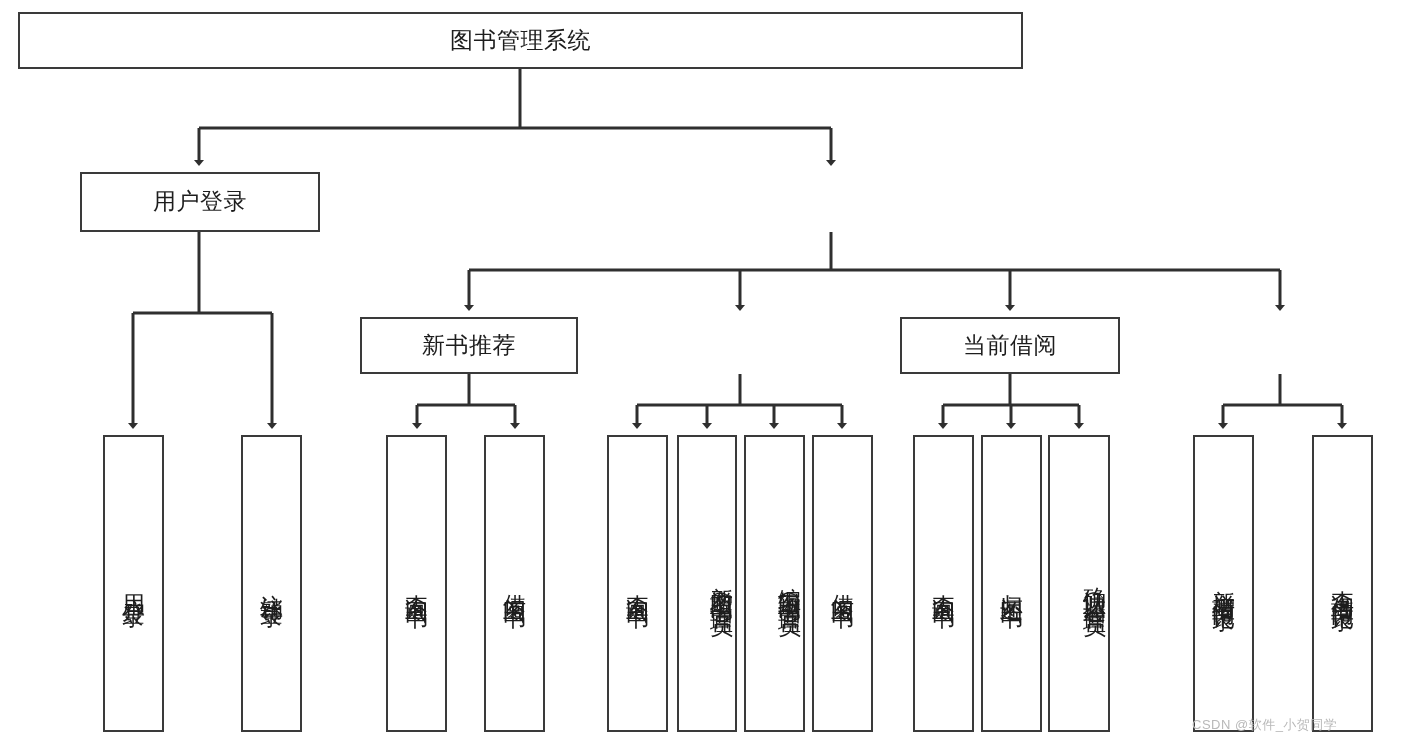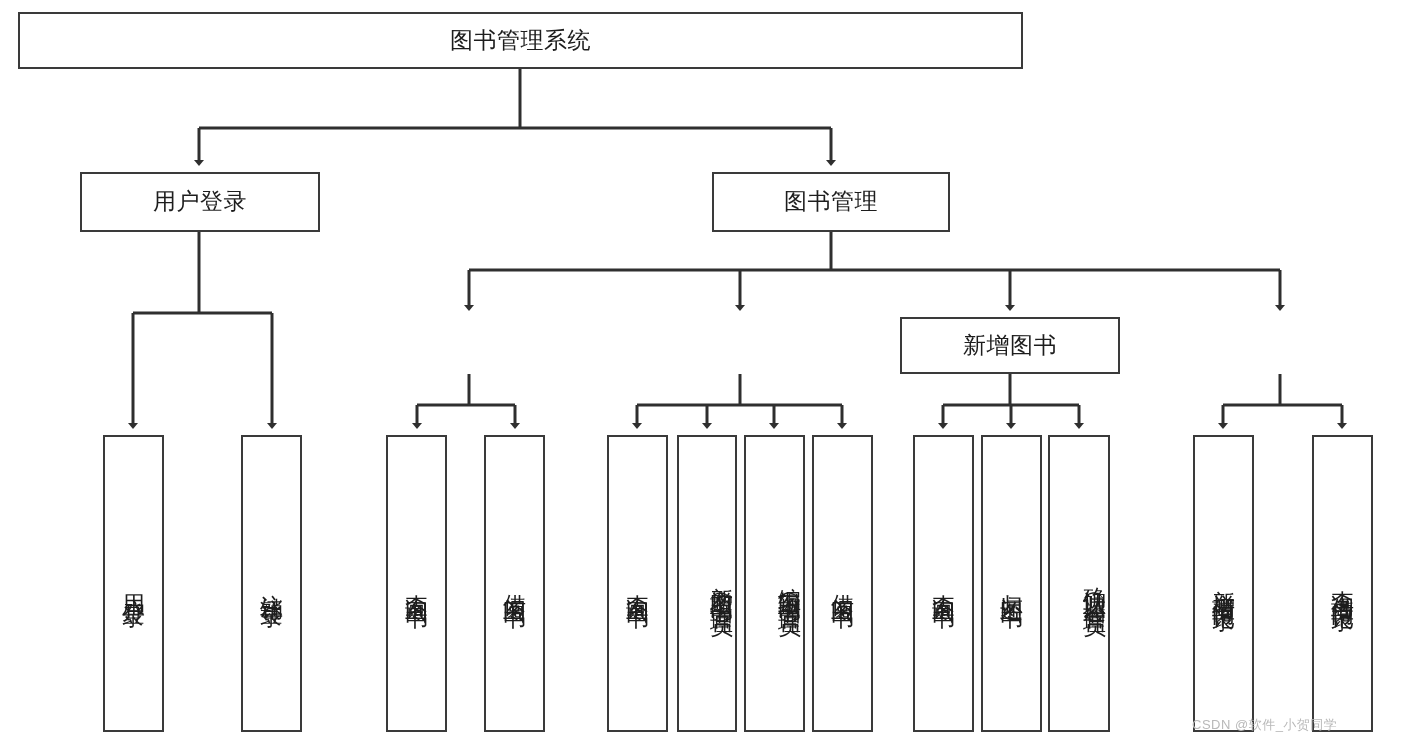--- a/index.html
+++ b/index.html
@@ -122,26 +122,26 @@
     </g>
   </svg>
 
   <div class="node horiz" id="root-node" style="left: 18px; top: 12px; width: 1005px; height: 57px;">
     <span class="node-label">图书管理系统</span>
   </div>
 
   <div class="node horiz" id="l2-0" style="left: 80px; top: 172px; width: 240px; height: 60px;">
     <span class="node-label">用户登录</span>
   </div>
-  <div class="node horiz" id="l2-1" style="left: 712px; top: 172px; width: 238px; height: 60px;">
-    <span class="node-label">图书管理</span>
+
+  <div class="node horiz" id="l3-0" style="left: 360px; top: 317px; width: 218px; height: 57px;">
+    <span class="node-label">新书推荐</span>
   </div>
-
   <div class="node horiz" id="l3-2" style="left: 900px; top: 317px; width: 220px; height: 57px;">
-    <span class="node-label">新增图书</span>
+    <span class="node-label">当前借阅</span>
   </div>
 
   <div class="node vert centered" id="leaf-0" style="left: 103px; top: 435px; width: 61px; height: 297px;">
     <span class="node-label">用户登录</span>
   </div>
   <div class="node vert centered" id="leaf-1" style="left: 241px; top: 435px; width: 61px; height: 297px;">
     <span class="node-label">注销登录</span>
   </div>
   <div class="node vert centered" id="leaf-2" style="left: 386px; top: 435px; width: 61px; height: 297px;">
     <span class="node-label">查询图书</span>

